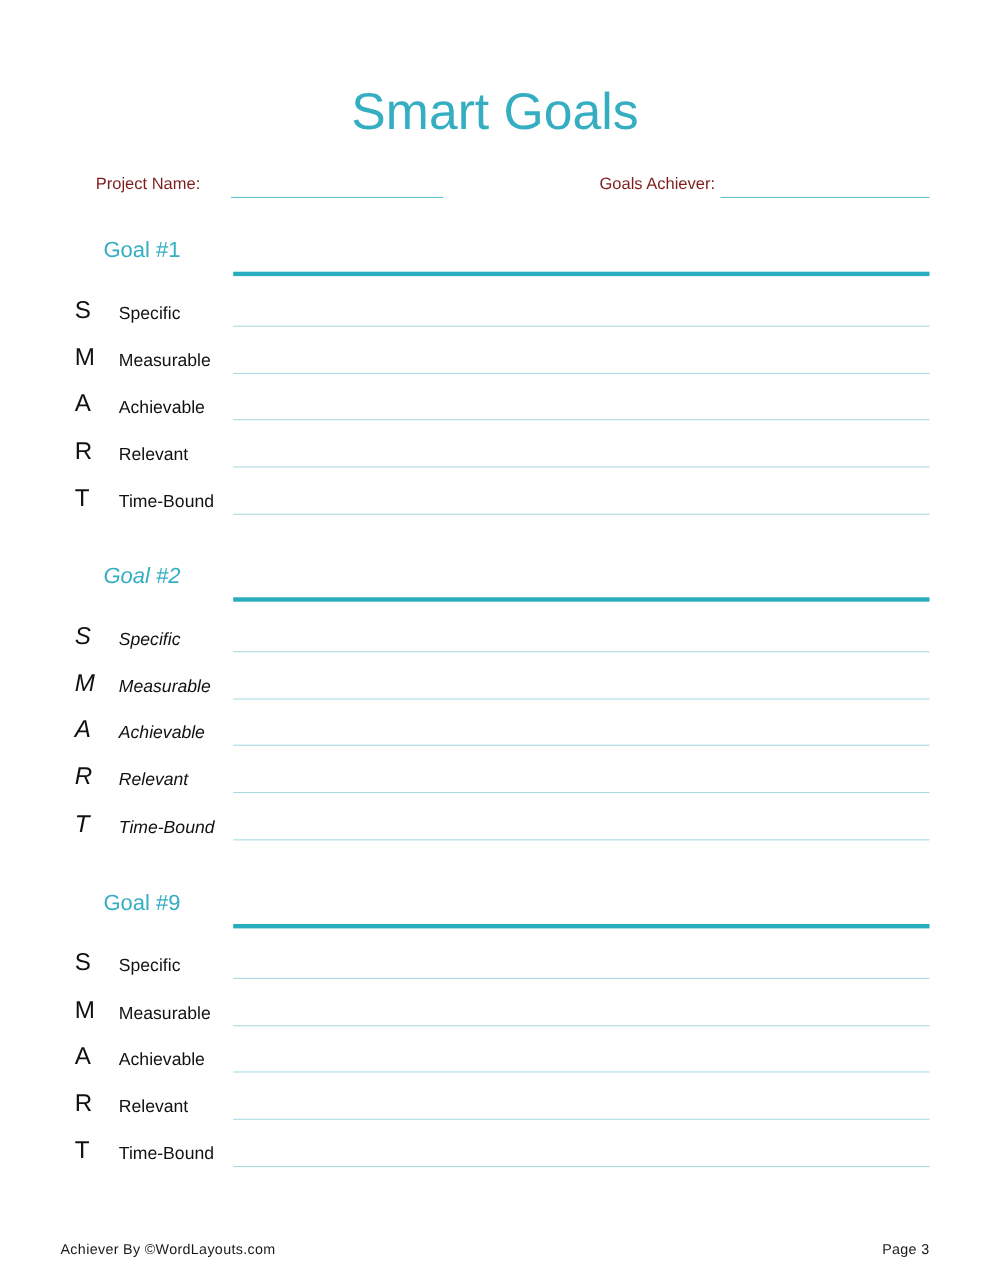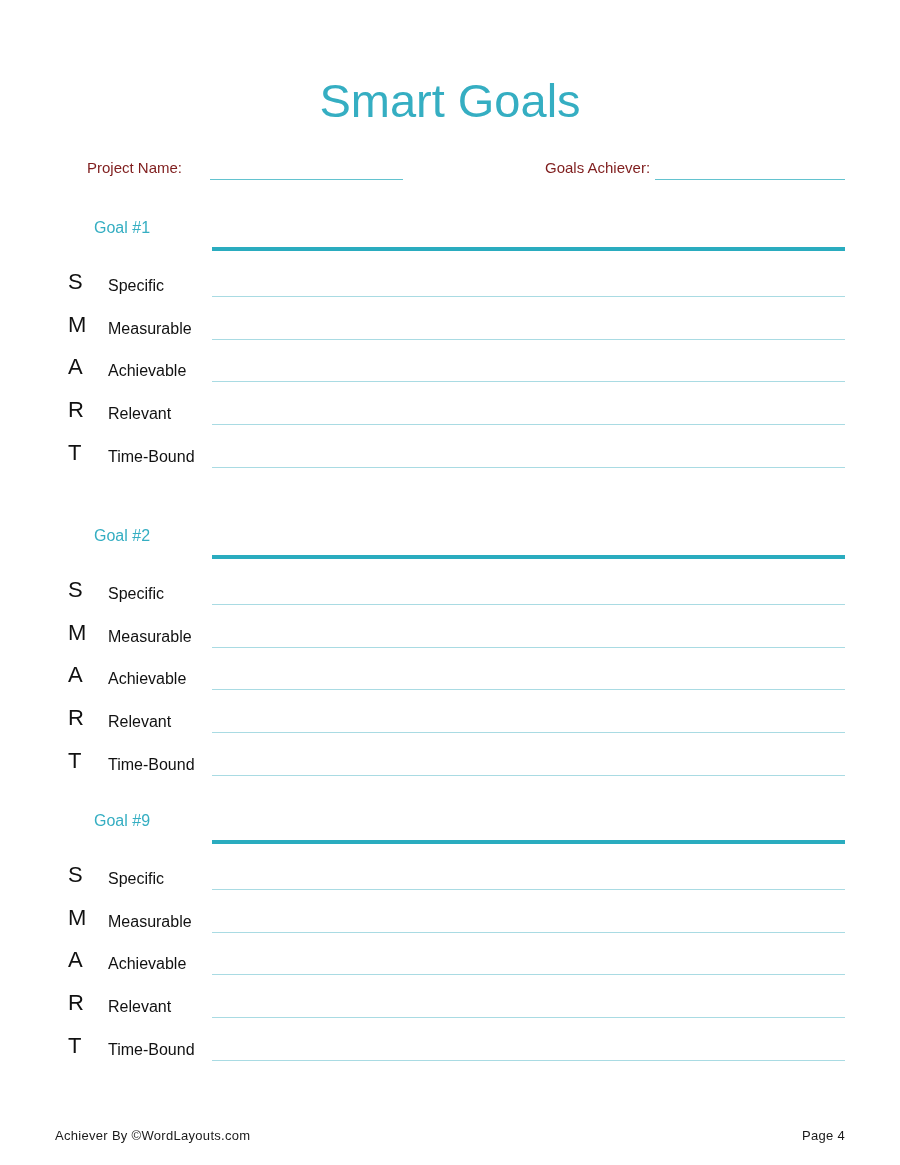--- a/index.html
+++ b/index.html
@@ -49,21 +49,21 @@
     position: absolute;
     left: 0;
     right: 0;
     height: 280px;
   }
   .goal-title {
     position: absolute;
     top: 0;
     left: 94px;
     margin: 0;
-    font-size: 16px;
+    font-size: 20px;
     line-height: 24px;
     font-weight: 400;
     color: #35AEC2;
     text-align: center;
   }
   .thick-rule {
     position: absolute;
     top: 31px;
     left: 212px;
     width: 633px;
@@ -148,21 +148,21 @@
     <span class="letter">R</span>
     <span class="smart-label">Relevant</span>
     <div class="field-line"></div>
   </div>
         <div class="smart-row" style="top: 224.8px;">
     <span class="letter">T</span>
     <span class="smart-label">Time-Bound</span>
     <div class="field-line"></div>
   </div>
       </section>
-      <section class="goal" style="top: 524px;">
+      <section class="goal" style="top: 512px; font-style: italic;">
     <h2 class="goal-title">Goal #2</h2>
     <div class="thick-rule"></div>
   <div class="smart-row" style="top: 54px;">
     <span class="letter">S</span>
     <span class="smart-label">Specific</span>
     <div class="field-line"></div>
   </div>
         <div class="smart-row" style="top: 96.7px;">
     <span class="letter">M</span>
     <span class="smart-label">Measurable</span>
@@ -209,14 +209,14 @@
   </div>
         <div class="smart-row" style="top: 224.8px;">
     <span class="letter">T</span>
     <span class="smart-label">Time-Bound</span>
     <div class="field-line"></div>
   </div>
       </section>
     </div>
 
   <span class="footer-left">Achiever By ©WordLayouts.com</span>
-  <span class="footer-right">Page 4</span>
+  <span class="footer-right">Page 3</span>
 </div>
 
 </body></html>

